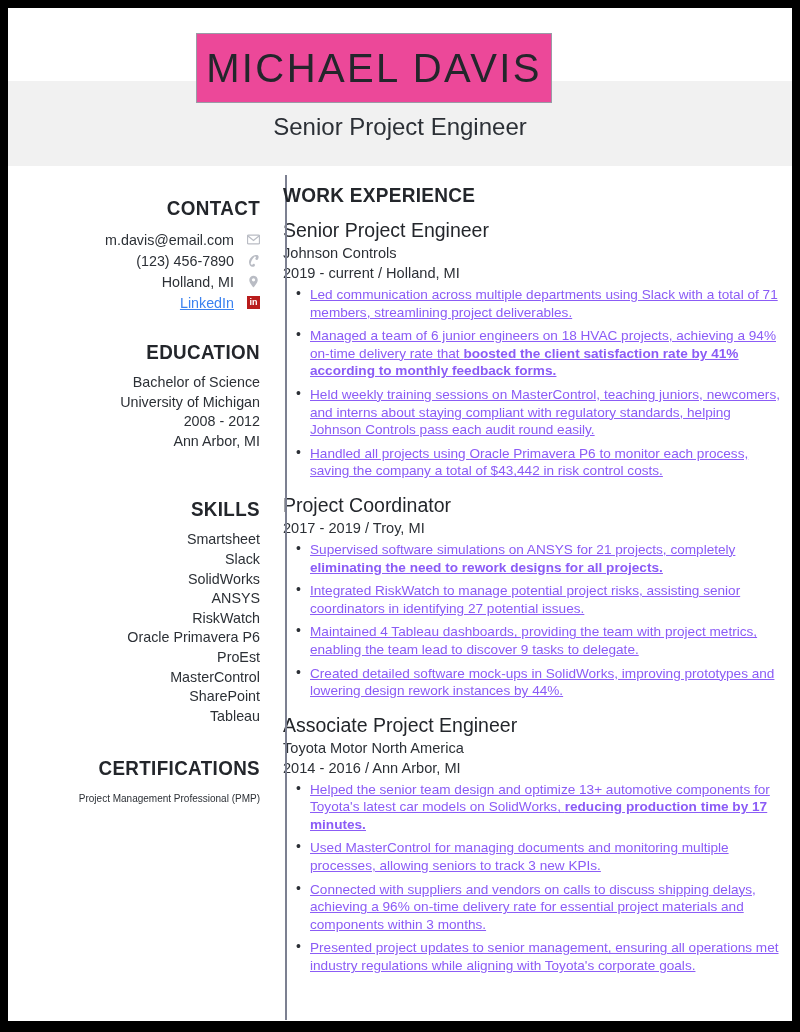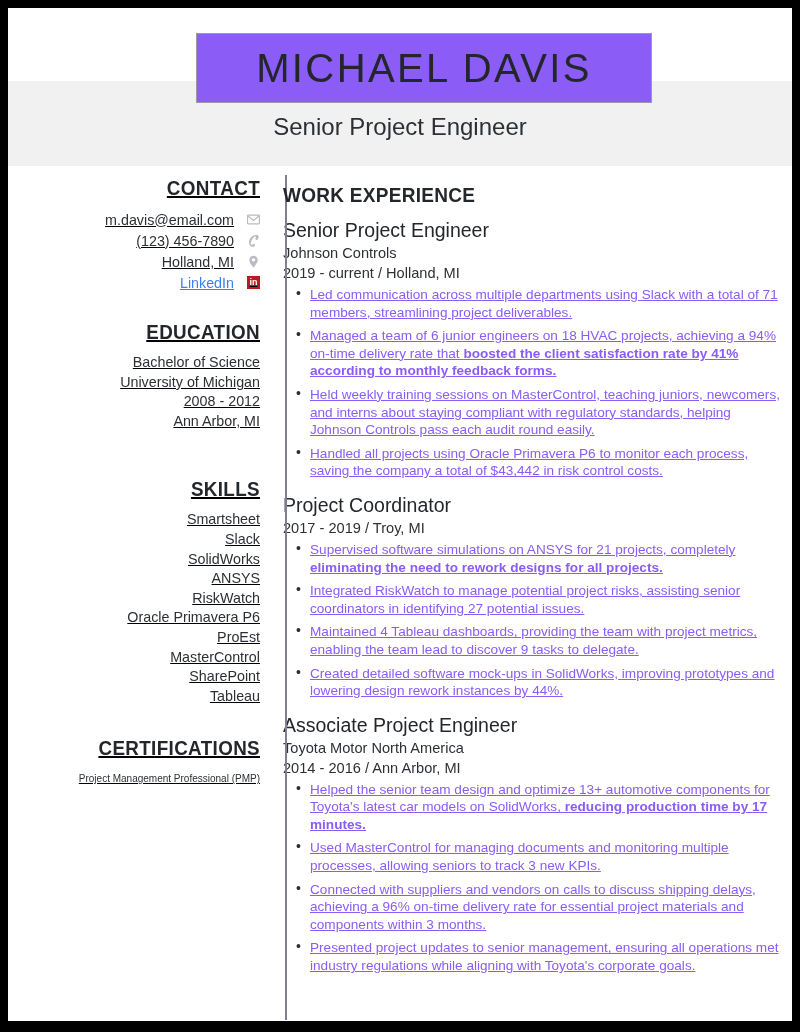--- a/index.html
+++ b/index.html
@@ -35,24 +35,24 @@
     left: 0;
     top: 73px;
     width: 784px;
     height: 85px;
     background: #f1f1f1;
   }
   #name-box {
     position: absolute;
     left: 188px;
     top: 25px;
-    width: 456px;
+    width: 356px;
     height: 70px;
     box-sizing: border-box;
-    background: #8b5cf6;
+    background: #ec4899;
     border: 1px solid #9a9aa6;
     display: flex;
     align-items: center;
     justify-content: center;
   }
   #name-text {
     font-size: 40px;
     letter-spacing: 2.4px;
     color: #23262b;
     font-weight: 400;
@@ -81,24 +81,23 @@
     top: 8px;
     width: 2px;
     height: 845px;
     background: #7c8091;
   }
 
   
   #sidebar {
     width: 252px;
     padding-left: 14px;
-    padding-top: 10px;
+    padding-top: 30px;
     text-align: right;
     box-sizing: border-box;
-    text-decoration: underline;
   }
   .side-heading {
     font-size: 20px;
     font-weight: 700;
     color: #23262b;
     letter-spacing: 0.4px;
     margin: 0 0 9px 0;
     font-stretch: condensed;
     transform: scaleX(0.94);
     transform-origin: right center;

